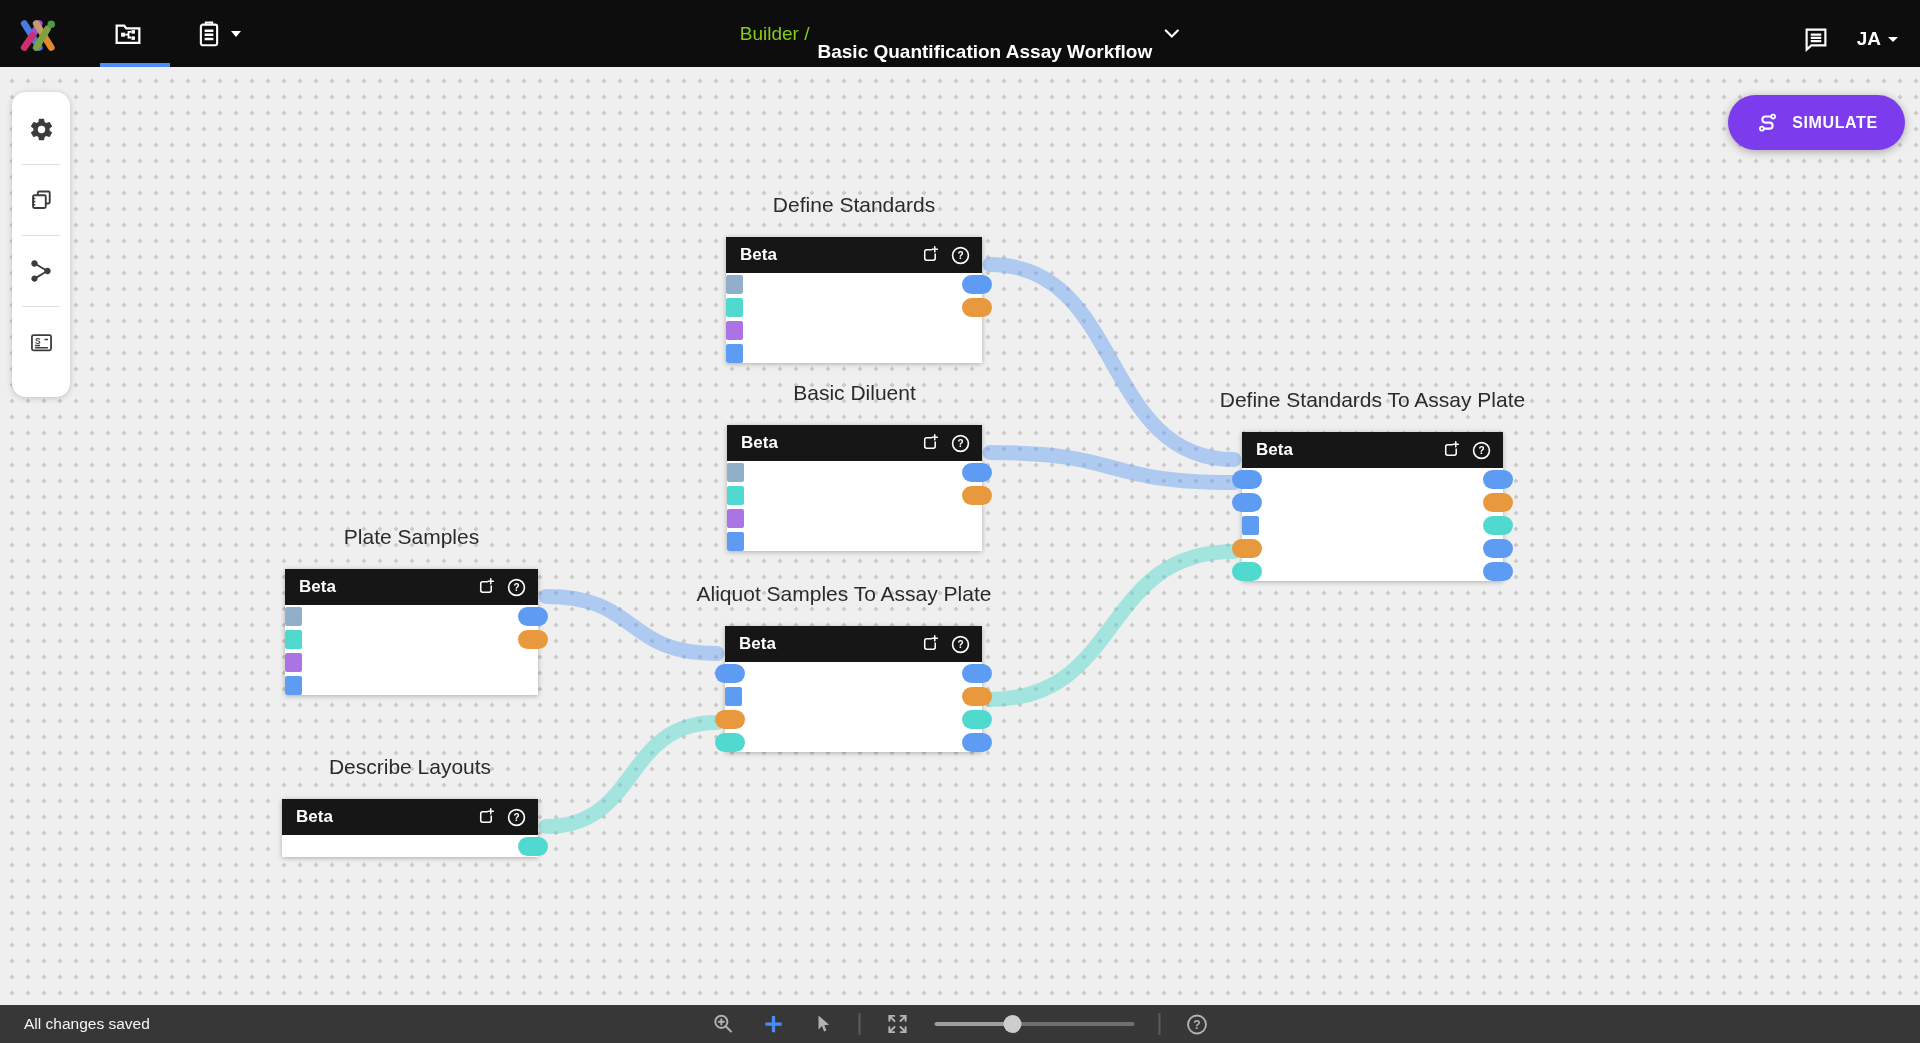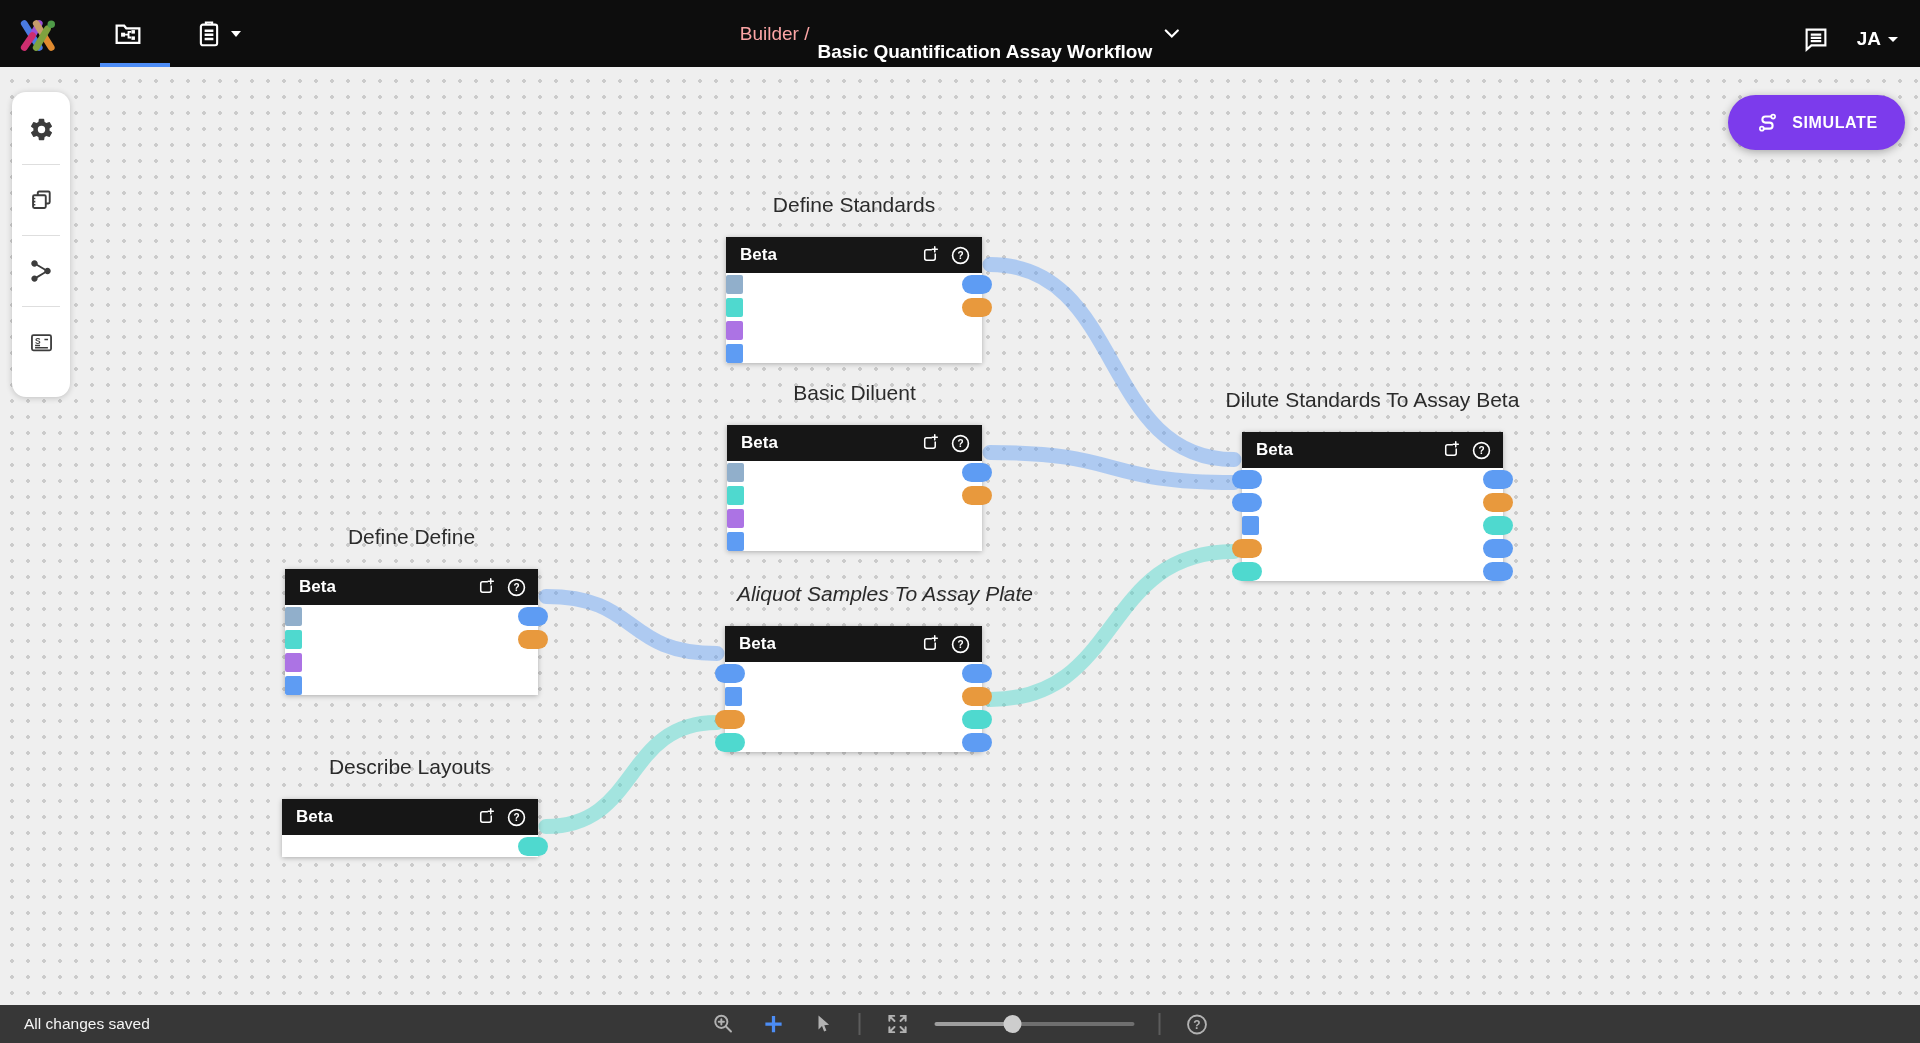--- a/index.html
+++ b/index.html
@@ -7,21 +7,21 @@
 
   
   .topbar { position:absolute; top:0; left:0; width:1920px; height:67px; background:#0d0d0d; display:flex; align-items:center; z-index:50; }
   .logo { margin-left:14px; width:46px; height:46px; display:flex; align-items:center; justify-content:center; }
   .top-tools { display:flex; align-items:center; margin-left:44px; gap:34px; }
   .tool-btn { position:relative; height:67px; display:flex; align-items:center; justify-content:center; padding:0 8px; color:#fff; cursor:pointer; }
   .tool-btn svg { display:block; }
   .active-underline { position:absolute; left:-4px; bottom:0; width:70px; height:4px; background:#4d8df7; }
   .caret-down { width:0; height:0; border-left:5px solid transparent; border-right:5px solid transparent; border-top:6px solid #fff; margin-left:7px; }
   .breadcrumb { position:absolute; left:50%; top:0; height:67px; transform:translateX(-50%); display:flex; align-items:center; white-space:nowrap; }
-  .breadcrumb .prefix { color:#fca5a5; font-size:19px; font-weight:400; margin-right:8px; }
+  .breadcrumb .prefix { color:#84cc16; font-size:19px; font-weight:400; margin-right:8px; }
   .breadcrumb .wf-name { color:#ffffff; font-size:19px; font-weight:bold;margin-top:36px; }
   .breadcrumb .chev { margin-left:12px; display:flex; align-items:center; }
   .top-right { position:absolute; right:22px; top:0; height:78px; display:flex; align-items:center; gap:26px; }
   .user-chip { display:flex; align-items:center; color:#fff; font-size:19px; font-weight:bold; cursor:pointer; }
 
   
   .canvas { position:absolute; top:67px; left:0; width:1920px; height:938px;
     background-color:#efefef;
     background-image:radial-gradient(#cbcbcb 1.6px, transparent 1.7px);
     background-size:16px 16px; background-position:4px 6px; }
@@ -174,21 +174,21 @@
  </svg>
         </span>
       </div>
       <span class="port left square" style="top: 38px; background: rgb(145, 175, 203);"></span>
       <span class="port left square" style="top: 61px; background: rgb(79, 217, 207);"></span>
       <span class="port left square" style="top: 84px; background: rgb(172, 115, 228);"></span>
       <span class="port left square" style="top: 107px; background: rgb(94, 156, 243);"></span>
       <span class="port right pill" style="top: 38px; background: rgb(94, 156, 243);"></span>
       <span class="port right pill" style="top: 61px; background: rgb(232, 153, 61);"></span>
     </div>
-    <div class="node-title" style="left: 411.5px; top: 505px;">Define Define</div>
+    <div class="node-title" style="left: 411.5px; top: 505px;">Plate Samples</div>
     <div class="node" style="left: 285px; top: 549px; width: 253px; height: 126px;">
       <div class="node-header">
         <span class="node-badge">Beta</span>
 <span class="node-hicon">
  <svg width="21" height="21" viewBox="0 0 22 22" stroke="#fff" stroke-width="1.6" fill="none">
   <path d="M13.5 5 H8 a2 2 0 0 0-2 2 v7 a2 2 0 0 0 2 2 h7 a2 2 0 0 0 2-2 V9"></path>
   <path d="M16.5 1.8 v5.4 M13.8 4.5 h5.4" stroke-linecap="round"></path>
  </svg>
         </span>
 <span class="node-hicon">
@@ -198,21 +198,21 @@
  </svg>
         </span>
       </div>
       <span class="port left square" style="top: 38px; background: rgb(145, 175, 203);"></span>
       <span class="port left square" style="top: 61px; background: rgb(79, 217, 207);"></span>
       <span class="port left square" style="top: 84px; background: rgb(172, 115, 228);"></span>
       <span class="port left square" style="top: 107px; background: rgb(94, 156, 243);"></span>
       <span class="port right pill" style="top: 38px; background: rgb(94, 156, 243);"></span>
       <span class="port right pill" style="top: 61px; background: rgb(232, 153, 61);"></span>
     </div>
-    <div class="node-title" style="left: 885px; top: 562px; font-style: italic;">Aliquot Samples To Assay Plate</div>
+    <div class="node-title" style="left: 844px; top: 562px;">Aliquot Samples To Assay Plate</div>
     <div class="node" style="left: 725px; top: 606px; width: 257px; height: 126px;">
       <div class="node-header">
         <span class="node-badge">Beta</span>
 <span class="node-hicon">
  <svg width="21" height="21" viewBox="0 0 22 22" stroke="#fff" stroke-width="1.6" fill="none">
   <path d="M13.5 5 H8 a2 2 0 0 0-2 2 v7 a2 2 0 0 0 2 2 h7 a2 2 0 0 0 2-2 V9"></path>
   <path d="M16.5 1.8 v5.4 M13.8 4.5 h5.4" stroke-linecap="round"></path>
  </svg>
         </span>
 <span class="node-hicon">
@@ -243,21 +243,21 @@
         </span>
 <span class="node-hicon">
  <svg width="21" height="21" viewBox="0 0 22 22" fill="none">
   <circle cx="11" cy="11" r="8.3" stroke="#fff" stroke-width="1.7"></circle>
   <text x="11" y="15" text-anchor="middle" font-size="10.5" font-weight="bold" fill="#fff" font-family="Liberation Sans, sans-serif">?</text>
  </svg>
         </span>
       </div>
       <span class="port right pill" style="top: 38px; background: rgb(79, 217, 207);"></span>
     </div>
-    <div class="node-title" style="left: 1372.5px; top: 368px;">Dilute Standards To Assay Beta</div>
+    <div class="node-title" style="left: 1372.5px; top: 368px;">Define Standards To Assay Plate</div>
     <div class="node" style="left: 1242px; top: 412px; width: 261px; height: 149px;">
       <div class="node-header">
         <span class="node-badge">Beta</span>
 <span class="node-hicon">
  <svg width="21" height="21" viewBox="0 0 22 22" stroke="#fff" stroke-width="1.6" fill="none">
   <path d="M13.5 5 H8 a2 2 0 0 0-2 2 v7 a2 2 0 0 0 2 2 h7 a2 2 0 0 0 2-2 V9"></path>
   <path d="M16.5 1.8 v5.4 M13.8 4.5 h5.4" stroke-linecap="round"></path>
  </svg>
         </span>
 <span class="node-hicon">

